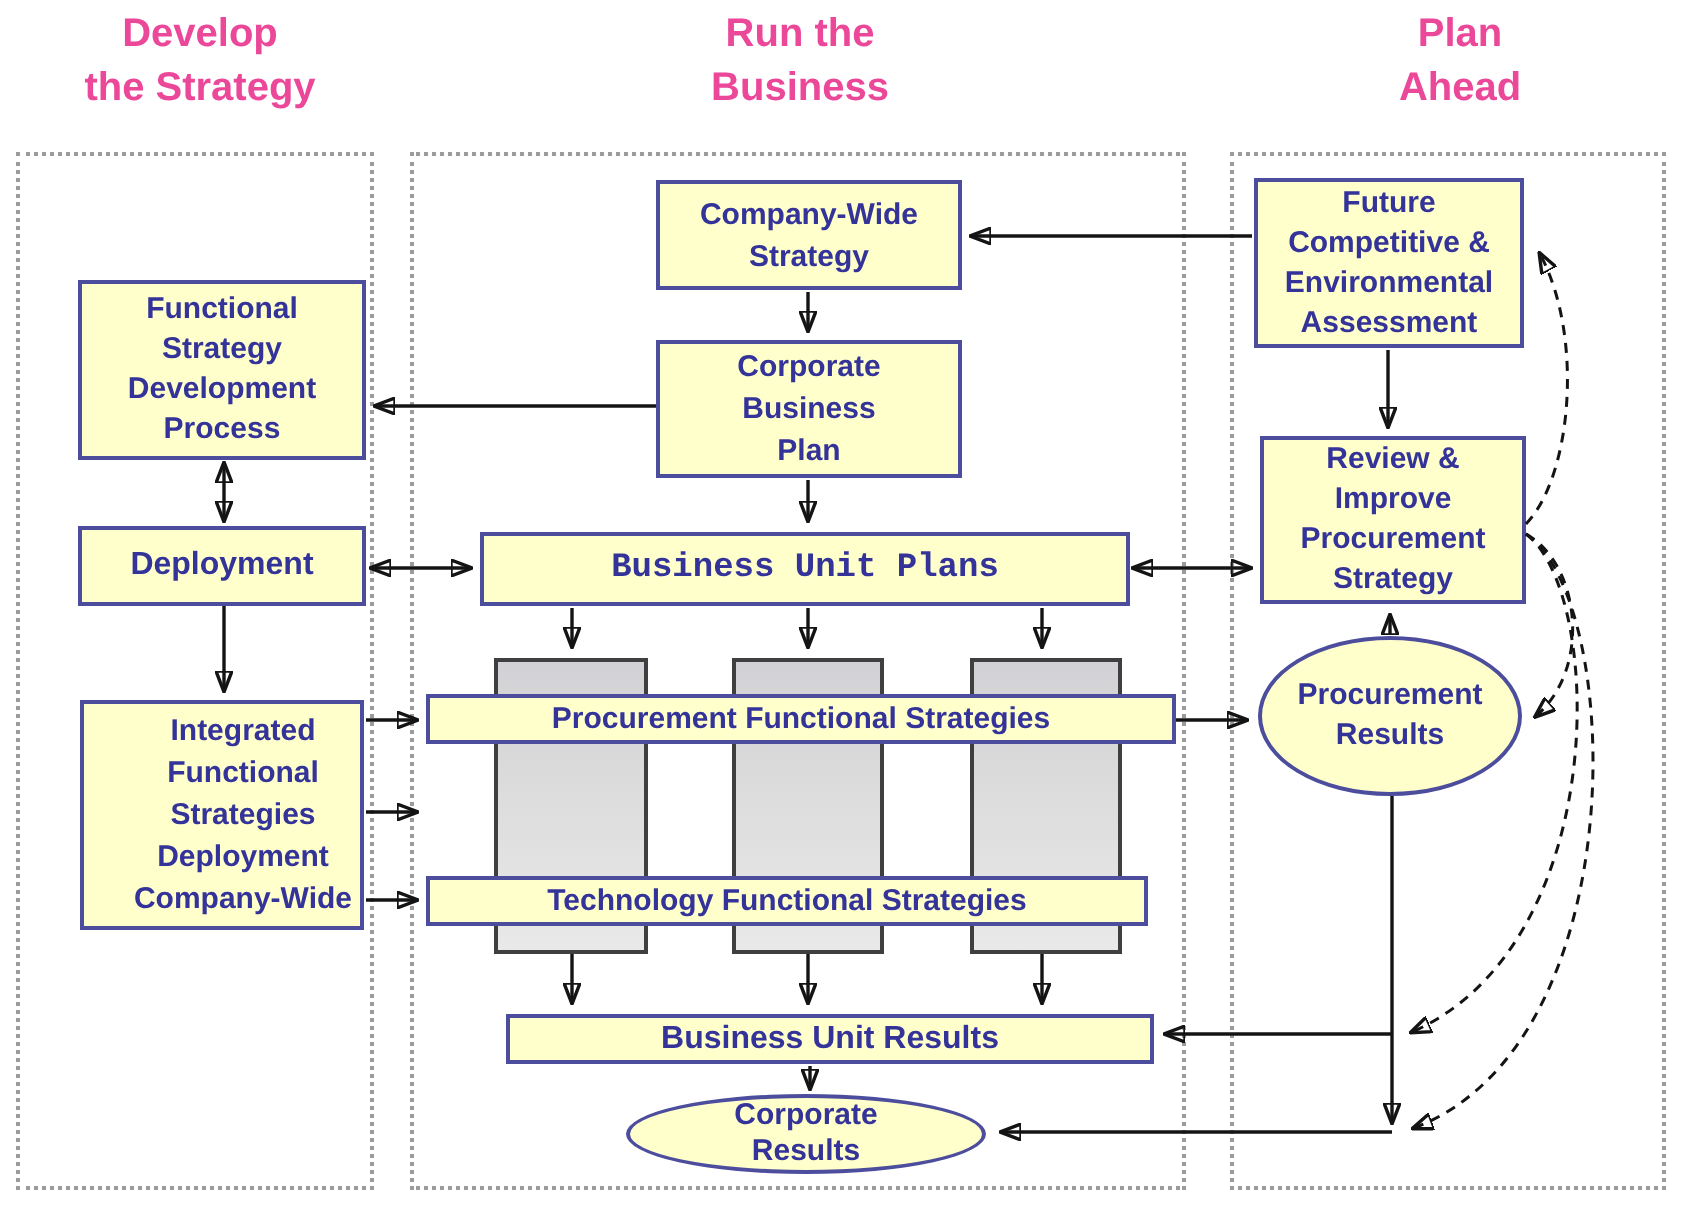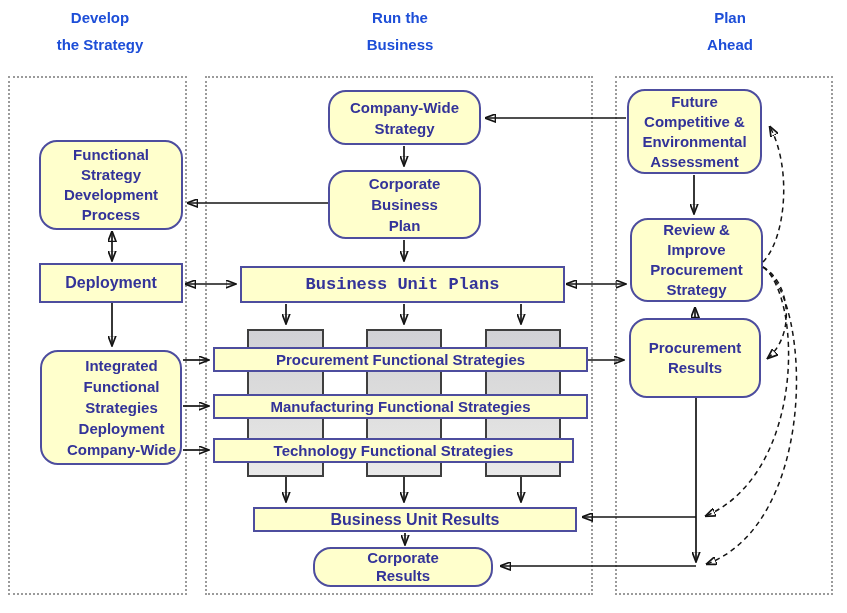--- a/index.html
+++ b/index.html
@@ -4,35 +4,35 @@
 <style>
   html,body{margin:0;padding:0;background:#ffffff;}
   #stage{
     position:relative;width:847px;height:613px;background:#ffffff;
     font-family:"Liberation Sans","DejaVu Sans",sans-serif;overflow:hidden;
   }
   .col-frame{
     position:absolute;border:2px dotted #9b9b9b;box-sizing:border-box;background:transparent;
   }
   .col-header{
-    position:absolute;text-align:center;font-weight:bold;font-size:15px;line-height:27px;
-    color:#1d4ed8;white-space:pre-line;
+    position:absolute;text-align:center;font-weight:bold;font-size:20px;line-height:27px;
+    color:#ec4899;white-space:pre-line;
   }
   .node{
     position:absolute;background:#ffffcc;border:2px solid #4d4d9e;box-sizing:border-box;
     color:#333399;font-weight:bold;text-align:center;white-space:pre-line;
     display:flex;align-items:center;justify-content:center;z-index:2;
   }
   .ellipse{border-radius:50%;}
   .strip{z-index:3;font-size:15px;}
   .unit{
     position:absolute;background:linear-gradient(180deg,#d2d2d6 0%,#dcdcdc 45%,#e9e9e9 100%);
     border:2px solid #3f3f3f;box-sizing:border-box;z-index:1;
   }
-  .f15{font-size:15px;line-height:20px;border-radius:18px;}
+  .f15{font-size:15px;line-height:20px;}
   .f16{font-size:16px;line-height:20px;}
   .f17{font-size:17px;line-height:20px;}
   .lh21{line-height:21px;}
   .lh18{line-height:18px;}
   #wires{position:absolute;left:0;top:0;z-index:4;pointer-events:none;}
   #wires path{fill:none;stroke:#141414;stroke-width:1.7;}
   #wires path.dash{stroke-dasharray:5 4;stroke-width:1.5;}
 </style>
 </head>
 <body>
@@ -65,21 +65,20 @@
 Deployment
 Company-Wide</div>
 
   <div class="node f15 lh21" style="left:328px;top:90px;width:153px;height:55px;">Company-Wide
 Strategy</div>
   <div class="node f15 lh21" style="left:328px;top:170px;width:153px;height:69px;">Corporate
 Business
 Plan</div>
   <div class="node f17" style="left:240px;top:266px;width:325px;height:37px;font-family:Liberation Mono, monospace;">Business Unit Plans</div>
   <div class="node strip" style="left:213px;top:347px;width:375px;height:25px;">Procurement Functional Strategies</div>
-  <div class="node strip" style="left:213px;top:394px;width:375px;height:25px;">Manufacturing Functional Strategies</div>
   <div class="node strip" style="left:213px;top:438px;width:361px;height:25px;">Technology Functional Strategies</div>
   <div class="node f16" style="left:253px;top:507px;width:324px;height:25px;">Business Unit Results</div>
   <div class="node ellipse f15 lh18" style="left:313px;top:547px;width:180px;height:40px;">Corporate
 Results</div>
 
   <div class="node f15" style="left:627px;top:89px;width:135px;height:85px;">Future
 Competitive &amp;
 Environmental
 Assessment</div>
   <div class="node f15" style="left:630px;top:218px;width:133px;height:84px;">Review &amp;

